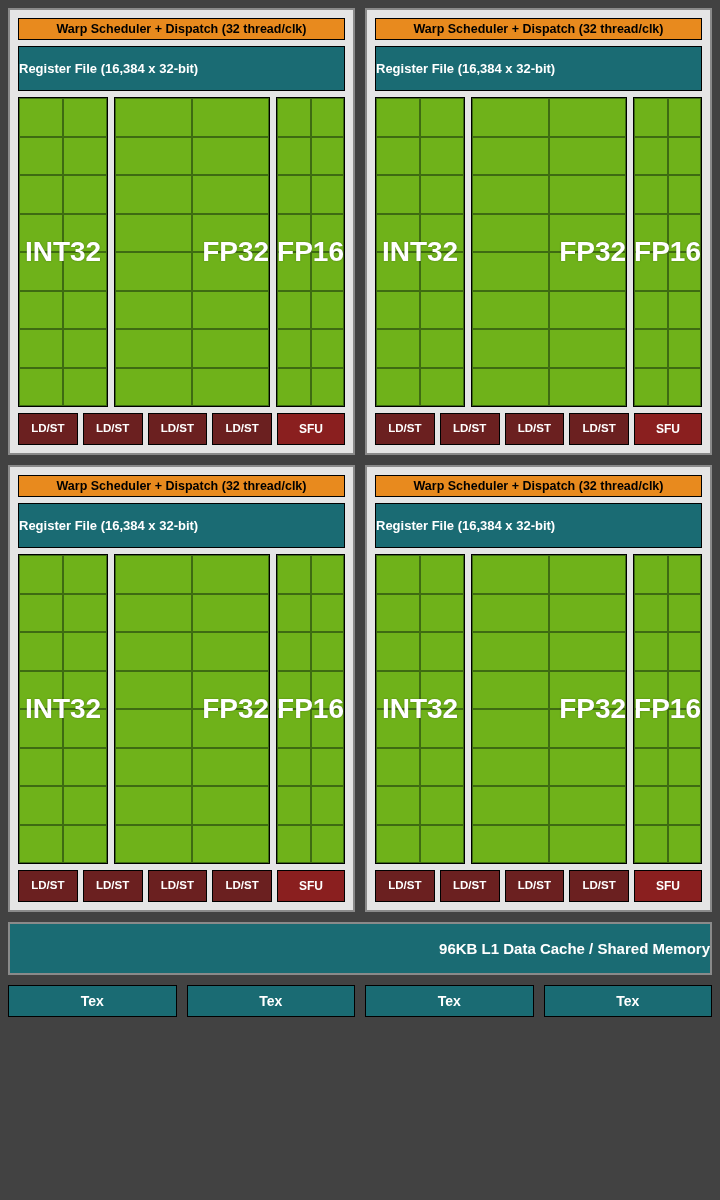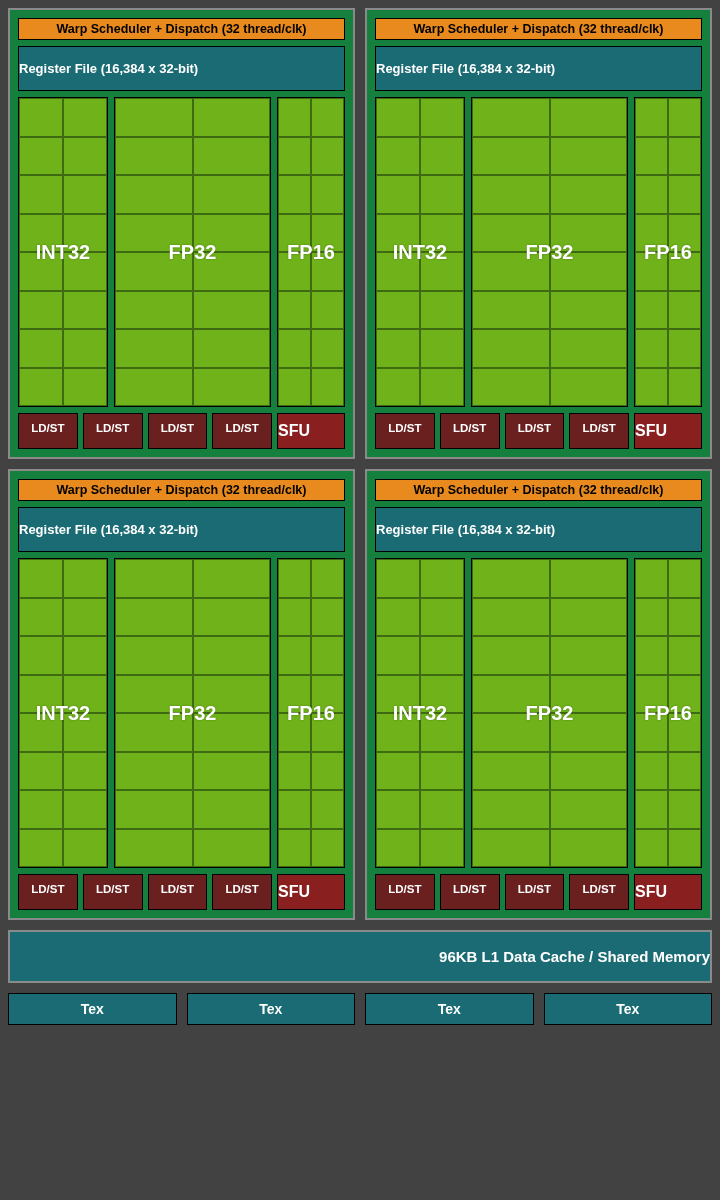--- a/index.html
+++ b/index.html
@@ -21,21 +21,21 @@
     margin-bottom: 6px;
     margin-left: 4px;
   }
   .quad-grid {
     display: grid;
     grid-template-columns: 1fr 1fr;
     gap: 10px;
   }
   .partition {
     border: 2px solid #8a8a8a;
-    background: #15803d;
+    background: #e5e5e5;
     padding: 8px;
     display: flex;
     flex-direction: column;
     gap: 6px;
   }
   .warp-sched {
     background: #e88a1e;
     border: 1px solid #000;
     text-align: center;
     color: #000;
@@ -58,28 +58,28 @@
   }
   .core-block {
     background: #6fb21a;
     border: 1px solid #000;
     position: relative;
     display: flex;
     align-items: center;
     justify-content: center;
   }
   .core-block.int32 { flex: 0 0 90px; }
-  .core-block.fp32  { flex: 1; }
+  .core-block.fp32  { flex: 1; justify-content: flex-end; }
   .core-block.fp16  { flex: 0 0 68px; }
   .core-label {
     position: relative;
     z-index: 2;
     font-weight: bold;
     color: #fff;
-    font-size: 20px;
+    font-size: 28px;
     text-shadow: 0 0 2px rgba(0,0,0,0.3);
   }
   .core-grid {
     position: absolute;
     inset: 0;
     display: grid;
     z-index: 1;
   }
   .core-grid .cell {
     border: 1px solid #3e6b12;
@@ -98,23 +98,23 @@
     text-align: center;
     color: #fff;
     font-size: 11.5px;
     font-weight: bold;
     padding: 8px 0;
   }
   .sfu {
     flex: 0 0 68px;
     background: #8a1f1f;
     border: 1px solid #000;
-    text-align: left;
-    color: #fff;
-    font-size: 16px;
+    text-align: center;
+    color: #fff;
+    font-size: 12px;
     font-weight: bold;
     padding: 8px 0;
   }
   .cache-block {
     margin-top: 10px;
     border: 2px solid #8a8a8a;
     background: #1a6b73;
     text-align: right;
     color: #fff;
     font-weight: bold;

